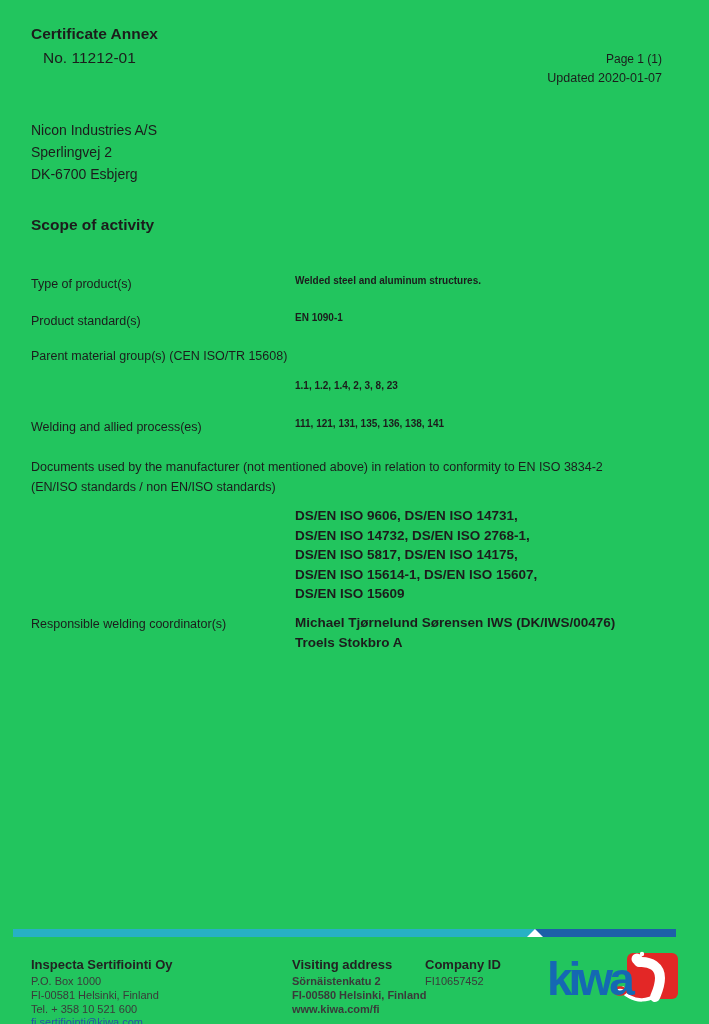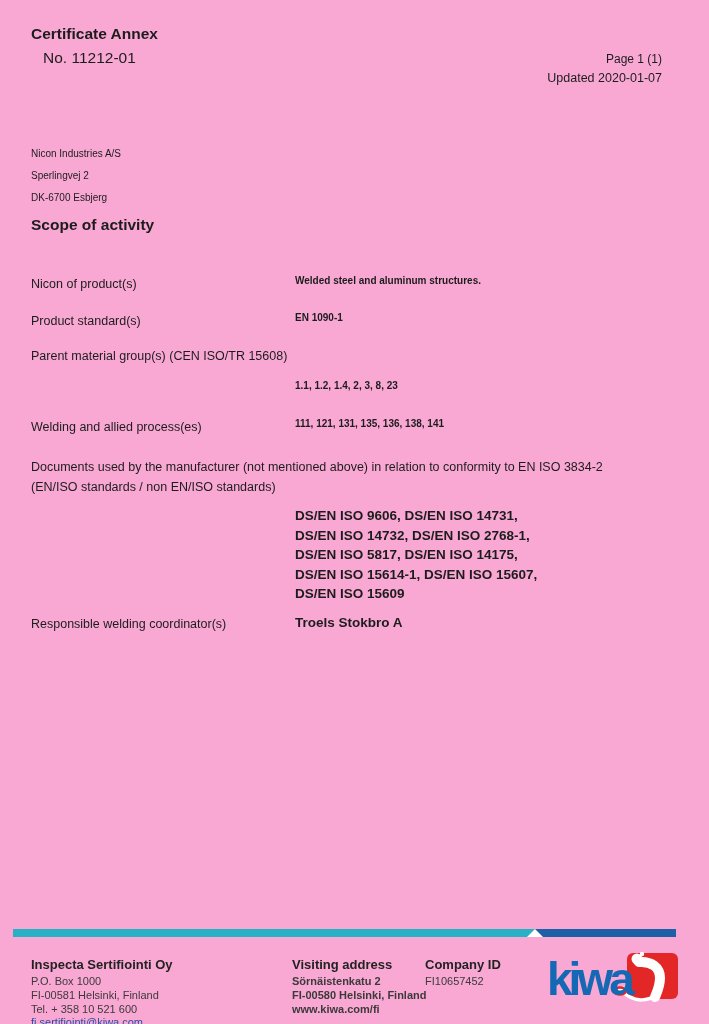--- a/index.html
+++ b/index.html
@@ -1,27 +1,27 @@
 <!DOCTYPE html>
 <html style="--teal: #27b1c4; --bar-blue: #1d60a8; --logo-blue: #1568b3; --logo-red: #e32726; --link: #2451a5;"><head>
 <meta charset="utf-8">
 <style>
   html,body { margin:0; padding:0; background:#ffffff; }
   .page {
-    position:relative; width:709px; height:1024px; background:#f9a8d4;
+    position:relative; width:709px; height:1024px; background:#22c55e;
     font-family:"Liberation Sans", sans-serif; color:#1c1c1c; overflow:hidden;
   }
   .abs { position:absolute; }
 
   .doc-title   { left:31px; top:25px;  font-size:15.5px; font-weight:bold; }
   .doc-number  { left:31px; top:49px;  font-size:15.5px;margin-left:12px; }
   .page-meta   { right:47px; top:50px; text-align:right; font-size:12px; line-height:19px; }
   .page-meta .updated { font-weight:normal; font-size:12.5px; }
 
-  .recipient   { left:31px; top:119px; font-size:10px; line-height:22px;margin-top:24px; }
+  .recipient   { left:31px; top:119px; font-size:14px; line-height:22px; }
 
   .scope-heading { left:31px; top:216px; font-size:15.5px; font-weight:bold; }
 
   .lbl { position:absolute; left:31px;  font-size:12.5px; white-space:nowrap; }
   .val { position:absolute; left:295px; font-size:10px; font-weight:bold; white-space:nowrap; }
 
   .docs-note { left:31px; top:457px; font-size:12.5px; line-height:20px; width:660px; }
   .docs-list { left:295px; top:506px; font-size:13.5px; font-weight:bold; line-height:19.5px; }
   .coord-vals { left:295px; top:613px; font-size:13.5px; font-weight:bold; line-height:19.5px; }
 
@@ -58,21 +58,21 @@
   </div>
 
   <div class="abs recipient">
     <div>Nicon Industries A/S</div>
     <div>Sperlingvej 2</div>
     <div>DK-6700 Esbjerg</div>
   </div>
 
   <div class="abs scope-heading">Scope of activity</div>
 
-  <span class="lbl" style="top:277px">Nicon of product(s)</span>
+  <span class="lbl" style="top:277px">Type of product(s)</span>
   <span class="val" style="top:275px">Welded steel and aluminum structures.</span>
 
   <span class="lbl" style="top:314px">Product standard(s)</span>
   <span class="val" style="top:312px">EN 1090-1</span>
 
   <span class="lbl" style="top:349px">Parent material group(s) (CEN ISO/TR 15608)</span>
   <span class="val" style="top:380px">1.1, 1.2, 1.4, 2, 3, 8, 23</span>
 
   <span class="lbl" style="top:420px">Welding and allied process(es)</span>
   <span class="val" style="top:418px">111, 121, 131, 135, 136, 138, 141</span>
@@ -85,20 +85,21 @@
   <div class="abs docs-list">
     <div>DS/EN ISO 9606, DS/EN ISO 14731,</div>
     <div>DS/EN ISO 14732, DS/EN ISO 2768-1,</div>
     <div>DS/EN ISO 5817, DS/EN ISO 14175,</div>
     <div>DS/EN ISO 15614-1, DS/EN ISO 15607,</div>
     <div>DS/EN ISO 15609</div>
   </div>
 
   <span class="lbl" style="top:617px">Responsible welding coordinator(s)</span>
   <div class="abs coord-vals">
+    <div>Michael Tjørnelund Sørensen IWS (DK/IWS/00476)</div>
     <div>Troels Stokbro A</div>
   </div>
 
   <div class="abs bar-teal"></div>
   <div class="abs bar-blue"></div>
   <div class="abs bar-notch"></div>
 
   <div class="abs f-head f-office-head">Inspecta Sertifiointi Oy</div>
   <div class="abs f-col f-office-lines">
     <div>P.O. Box 1000</div>

